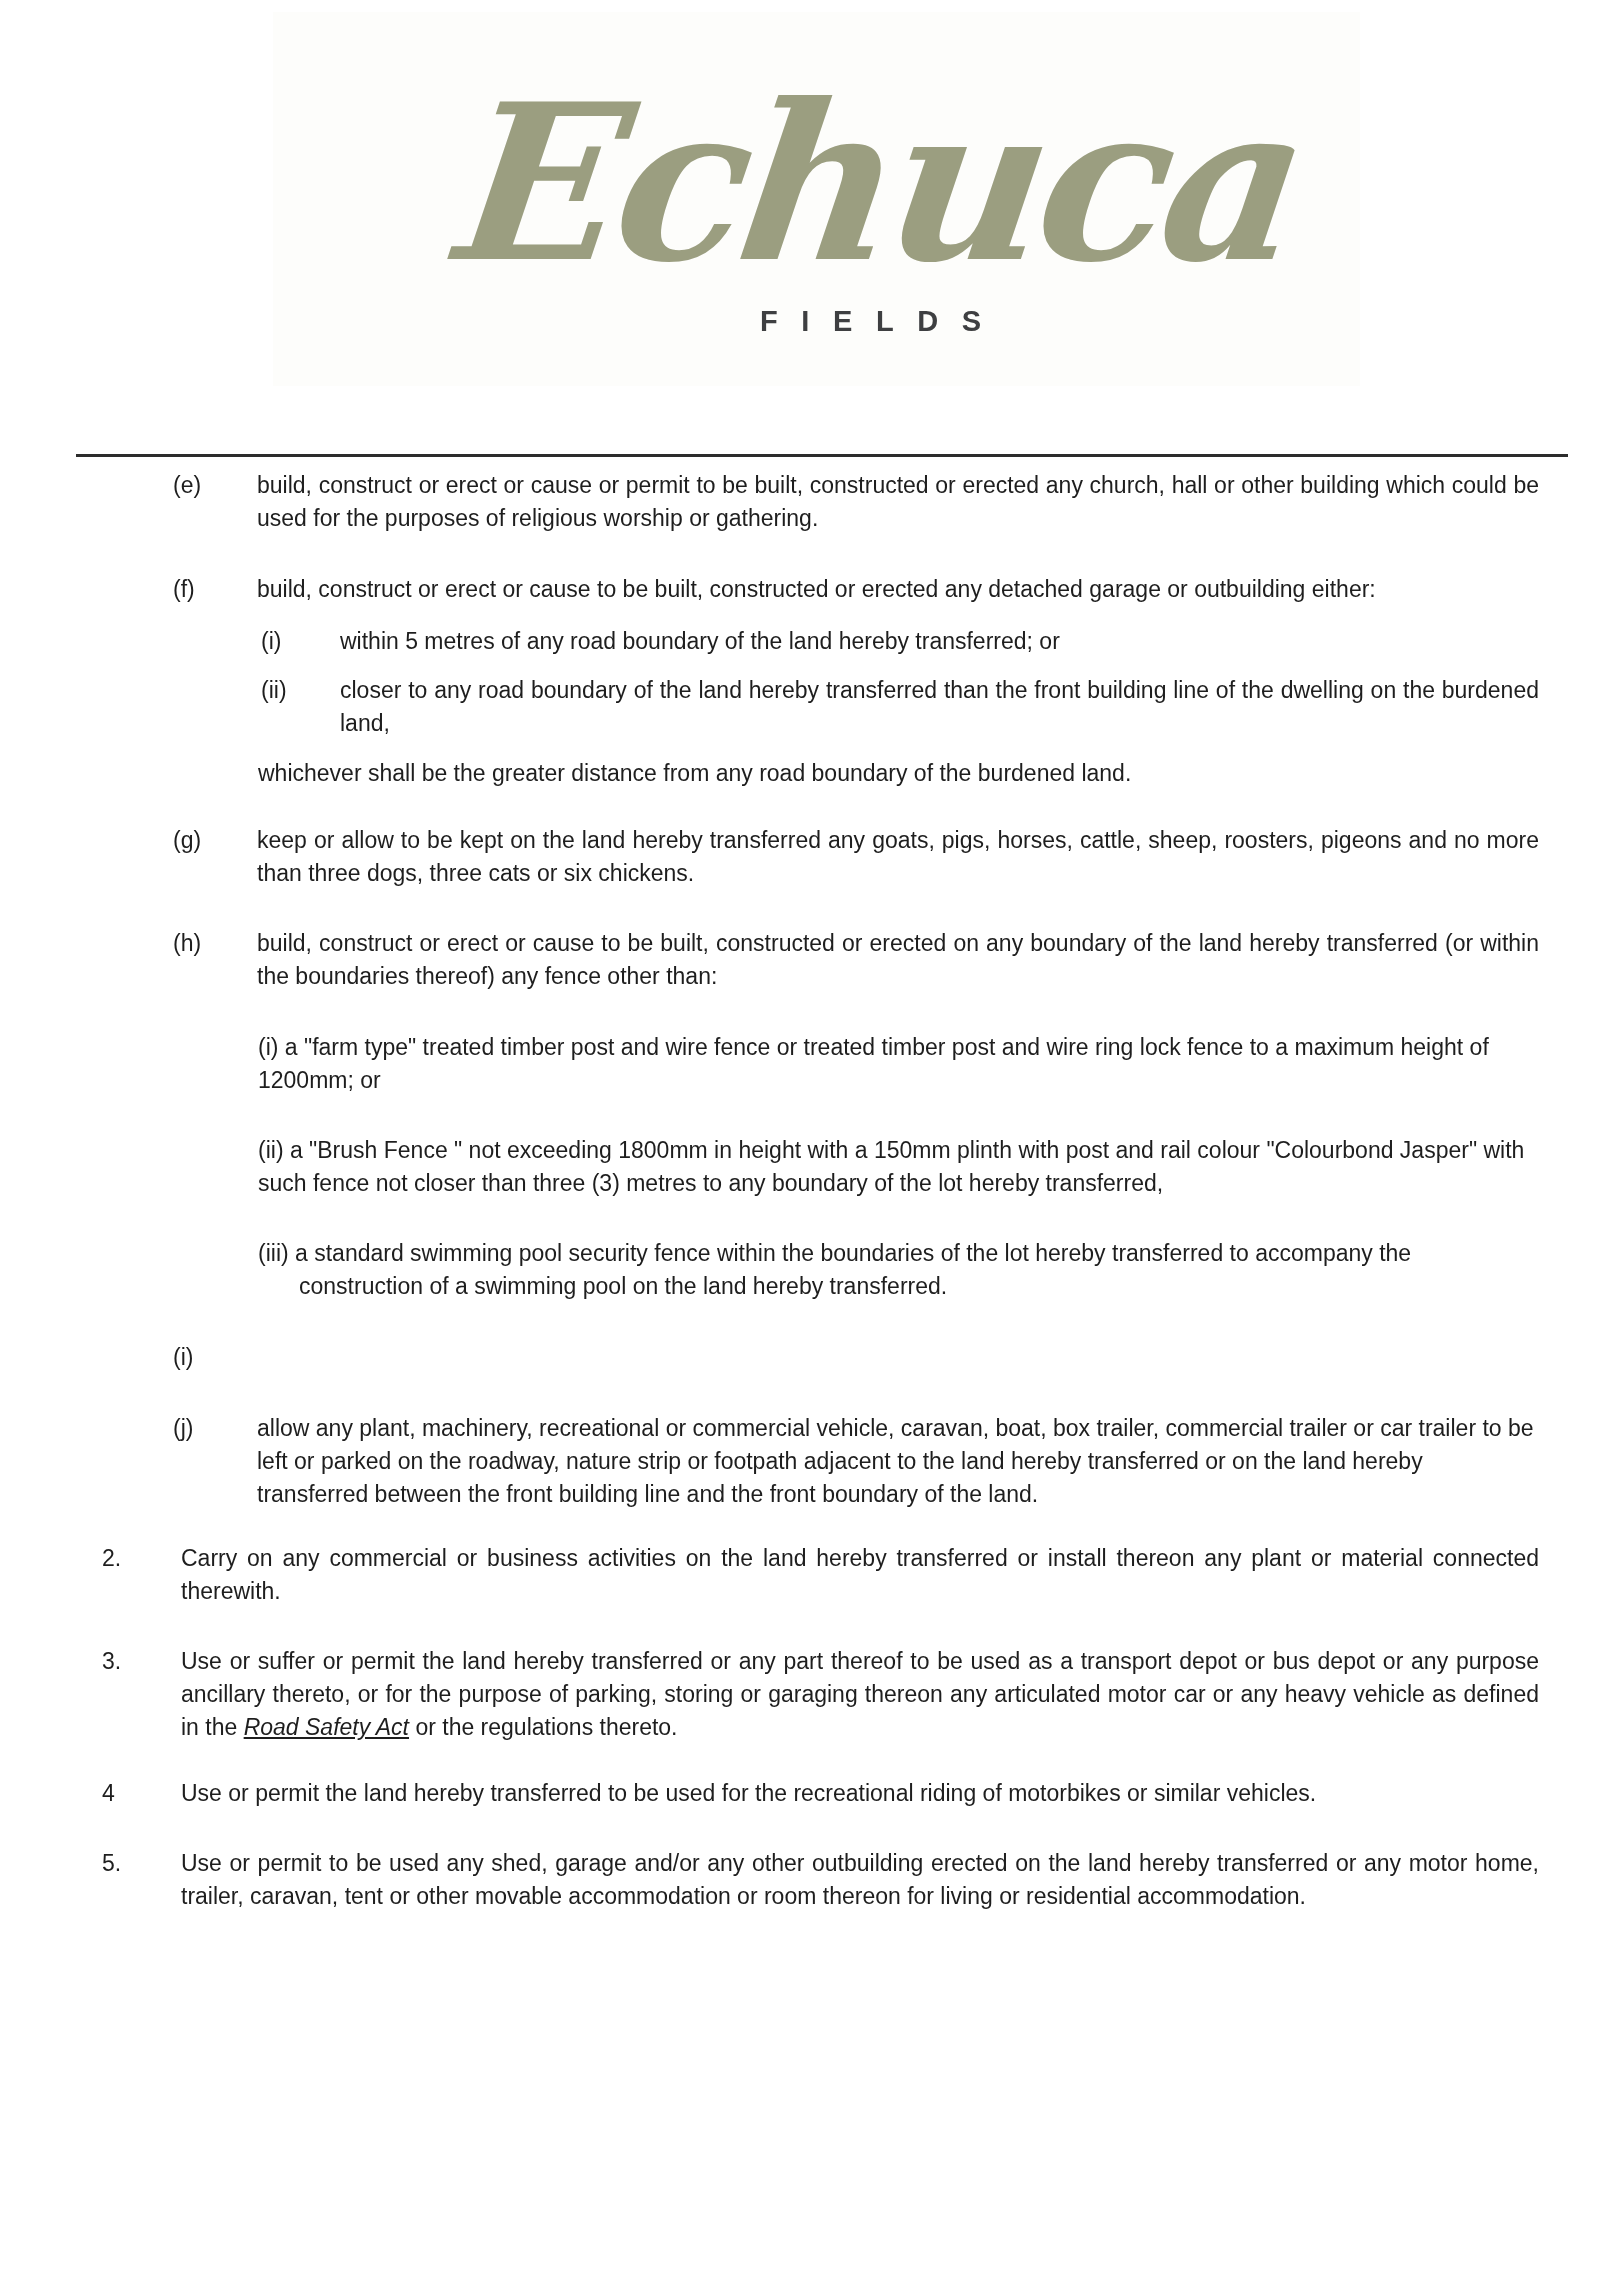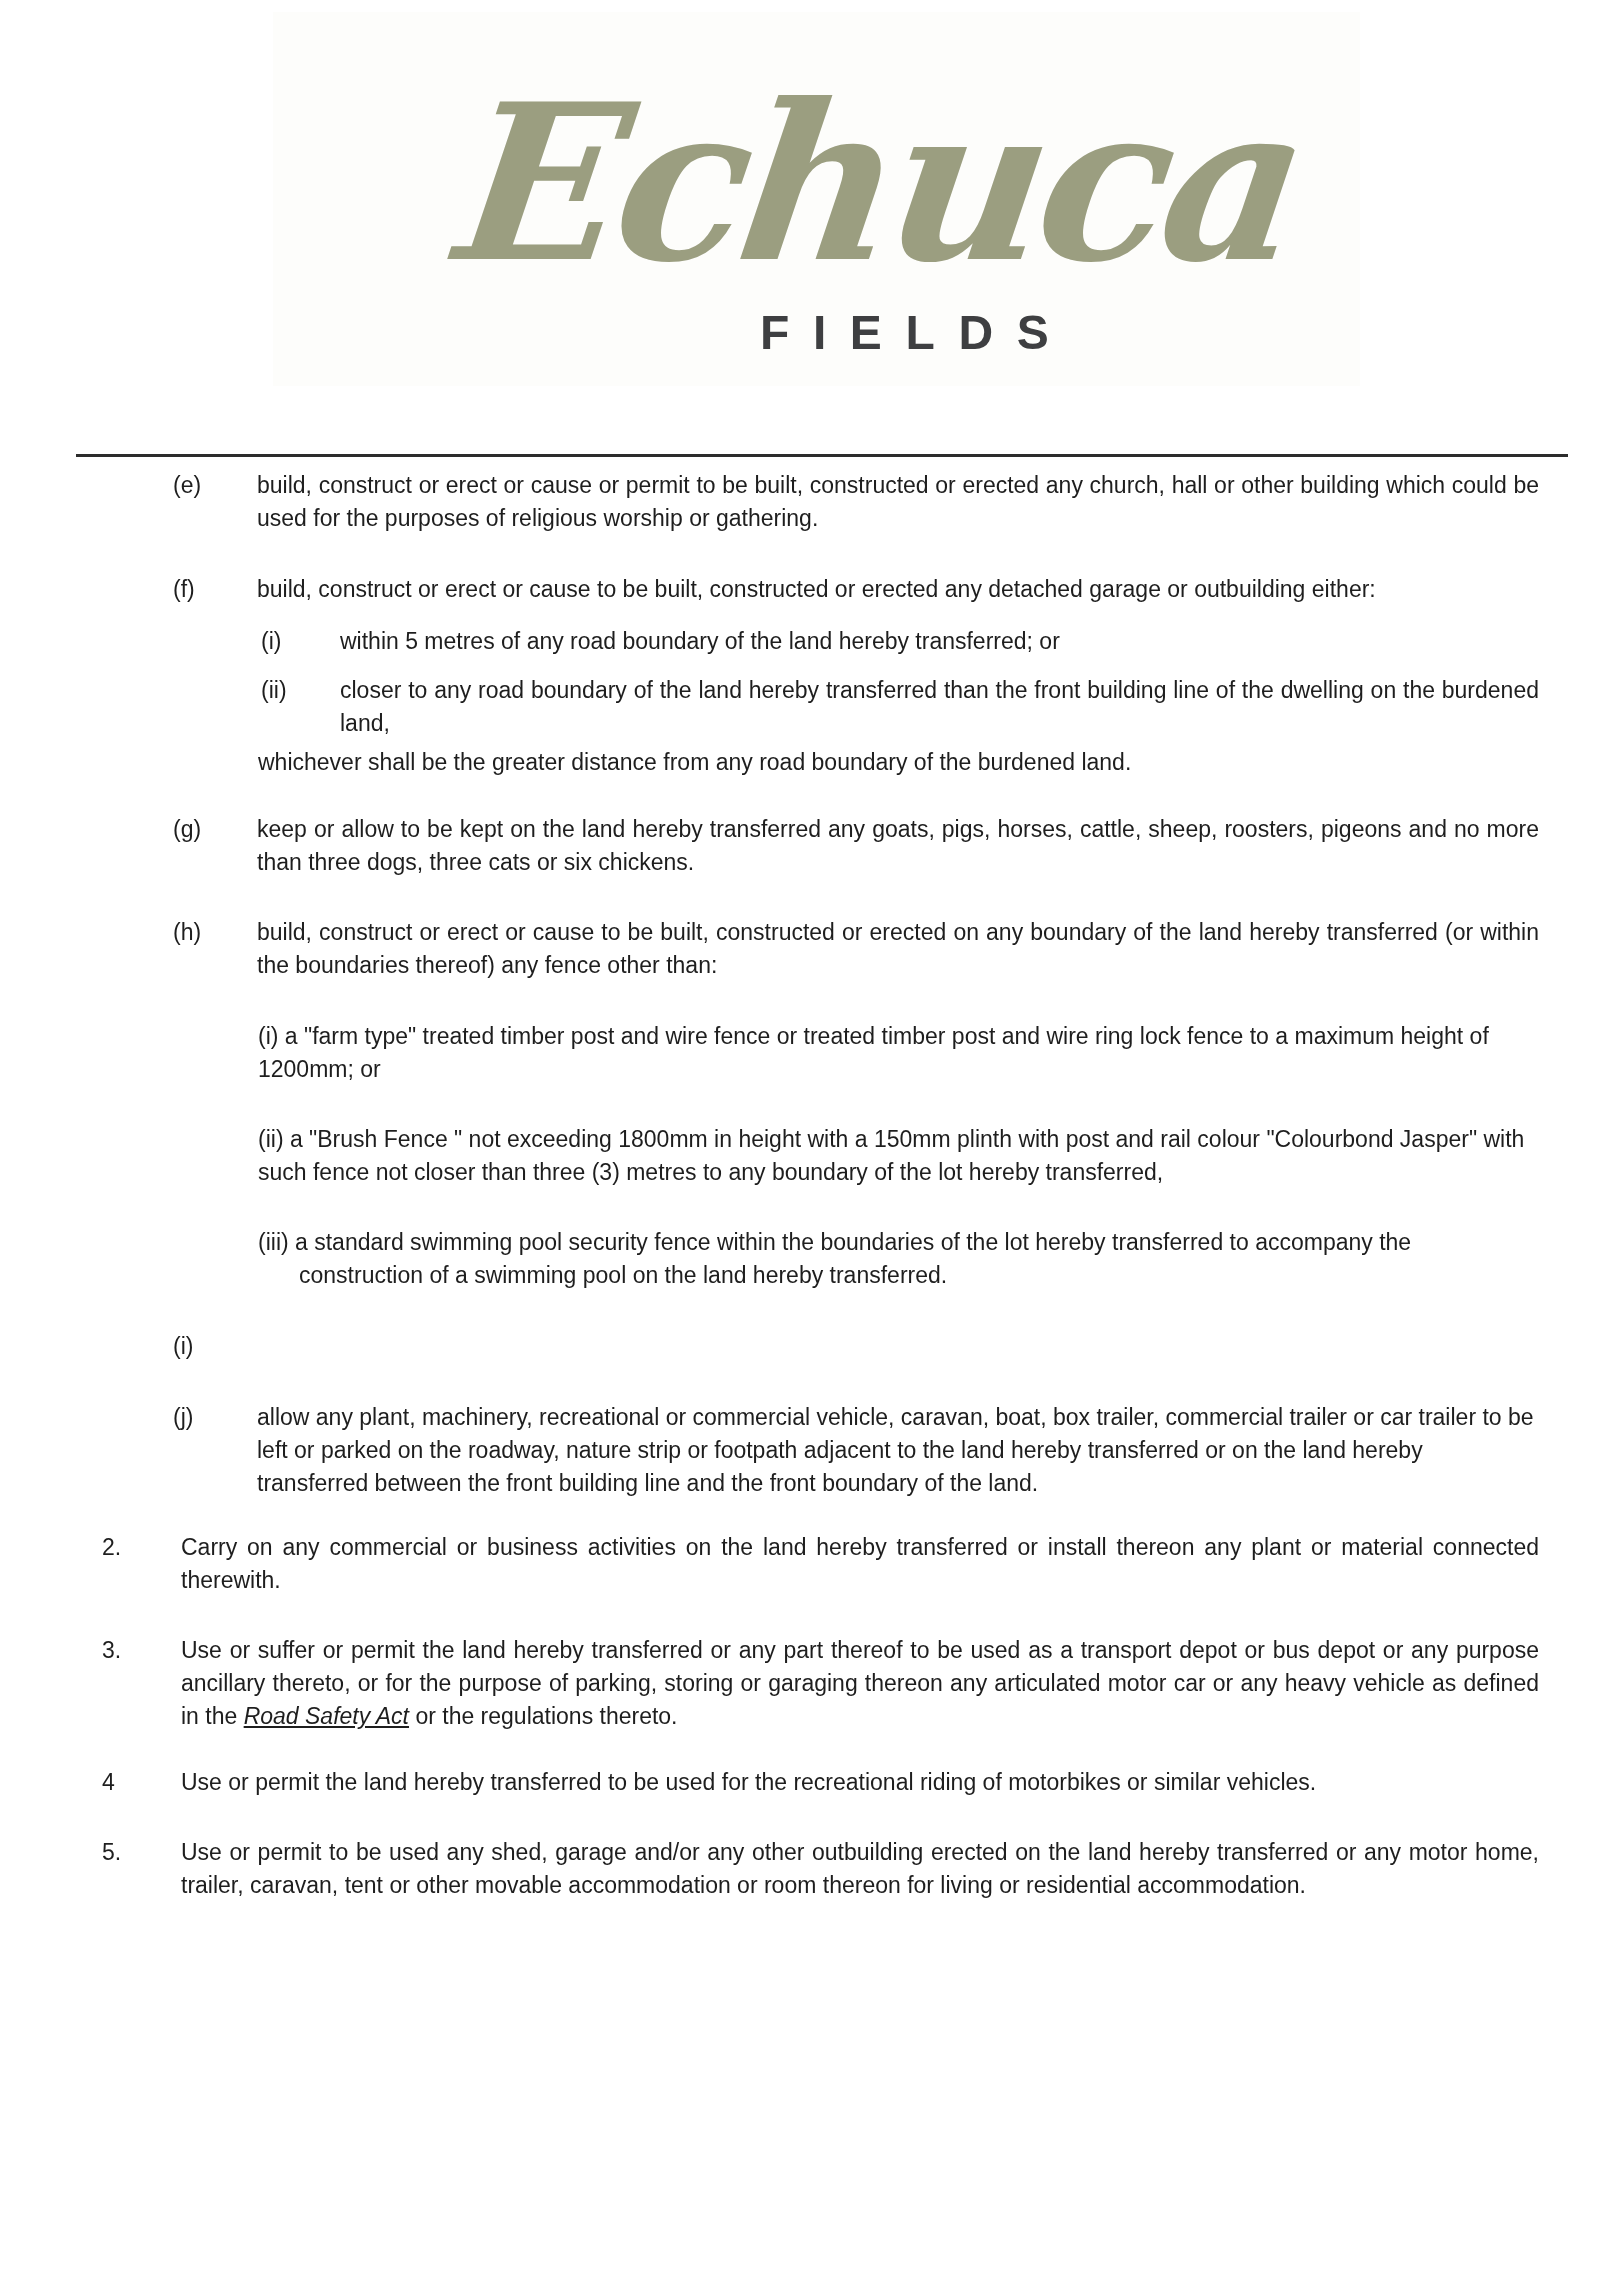--- a/index.html
+++ b/index.html
@@ -37,21 +37,21 @@
     line-height: 1.05;
     color: #9b9e80;
     letter-spacing: -7.9px;
     transform: skewX(-8deg);
     white-space: nowrap;
   }
   .logo-fields {
     position: absolute;
     left: 487px;
     top: 293px;
-    font-size: 48px;
+    font-size: 29px;
     font-weight: 700;
     letter-spacing: 23.6px;
     color: #3e3f41;
     white-space: nowrap;
   }
 
   
   .rule {
     position: absolute;
     left: 76px;
@@ -116,21 +116,21 @@
     <div class="li sub" style="margin-top:19.6px">
       <span class="lbl">(i)</span>
       <span class="txt">within 5 metres of any road boundary of the land hereby transferred; or</span>
     </div>
 
     <div class="li sub just" style="margin-top:15.7px">
       <span class="lbl">(ii)</span>
       <span class="txt">closer to any road boundary of the land hereby transferred than the front building line of the dwelling on the burdened land,</span>
     </div>
 
-    <p class="plain-par" style="margin-top:6px">whichever shall be the greater distance from any road boundary of the burdened land.</p>
+    <p class="plain-par" style="margin-top:17px">whichever shall be the greater distance from any road boundary of the burdened land.</p>
 
     <div class="li lettered just" style="margin-top:34px">
       <span class="lbl">(g)</span>
       <span class="txt">keep or allow to be kept on the land hereby transferred any goats, pigs, horses, cattle, sheep, roosters, pigeons and no more than three dogs, three cats or six chickens.</span>
     </div>
 
     <div class="li lettered just" style="margin-top:37px">
       <span class="lbl">(h)</span>
       <span class="txt">build, construct or erect or cause to be built, constructed or erected on any boundary of the land hereby transferred (or within the boundaries thereof) any fence other than:</span>
     </div>

